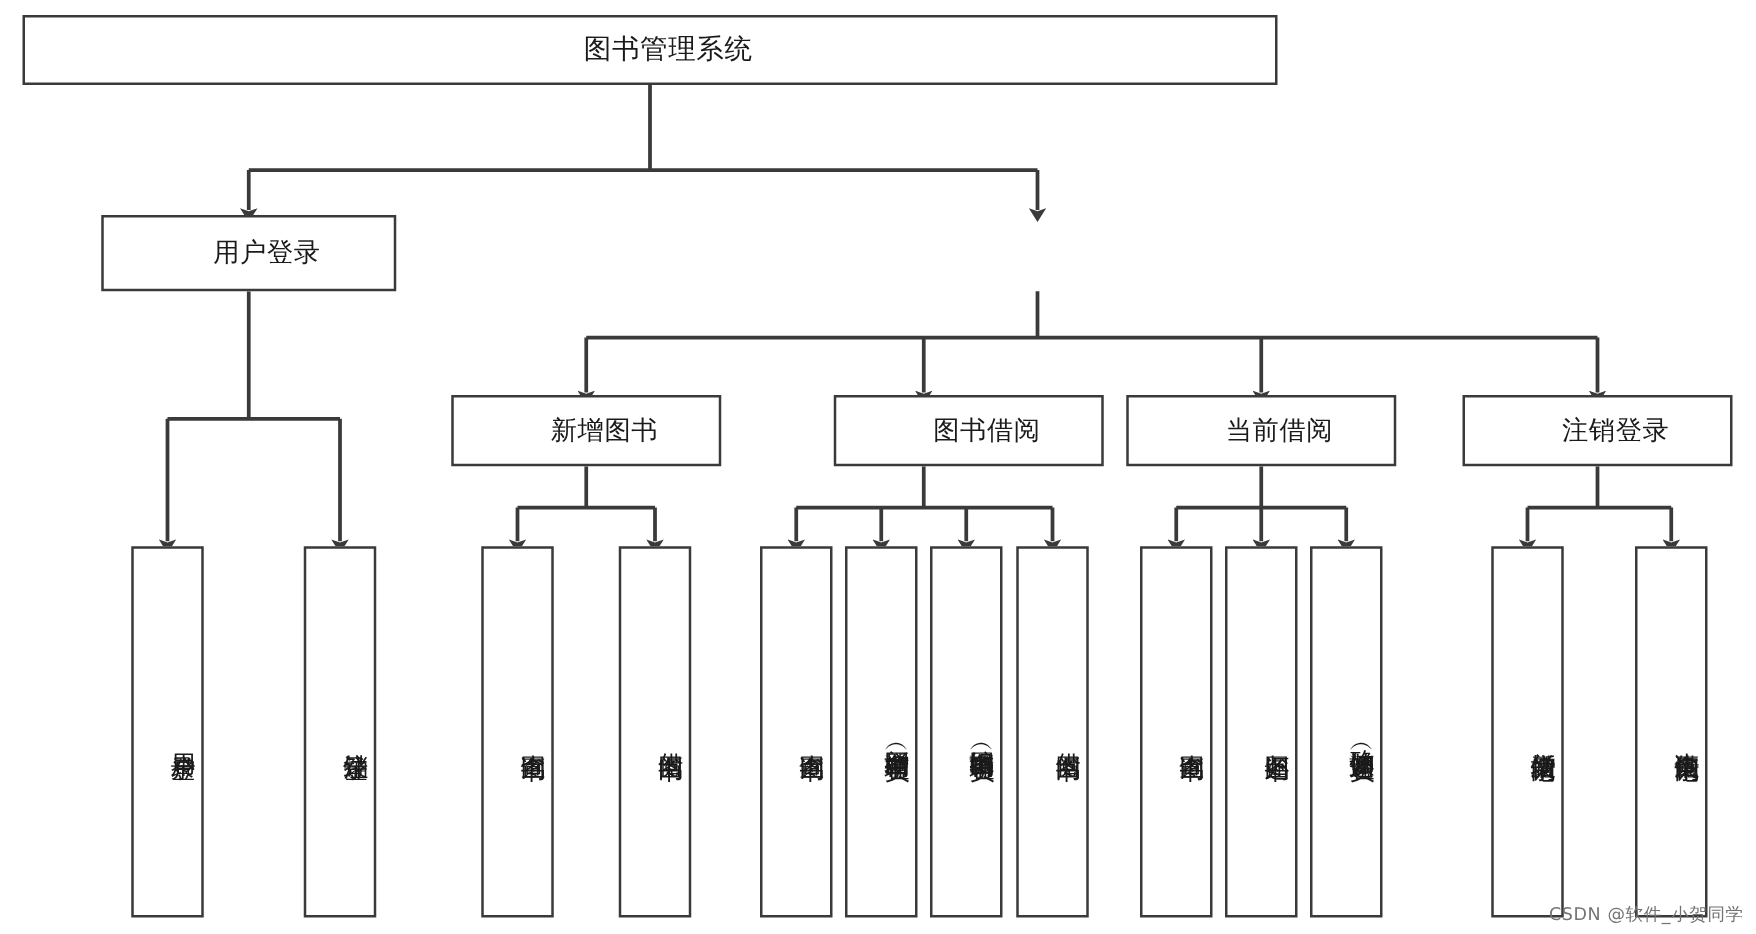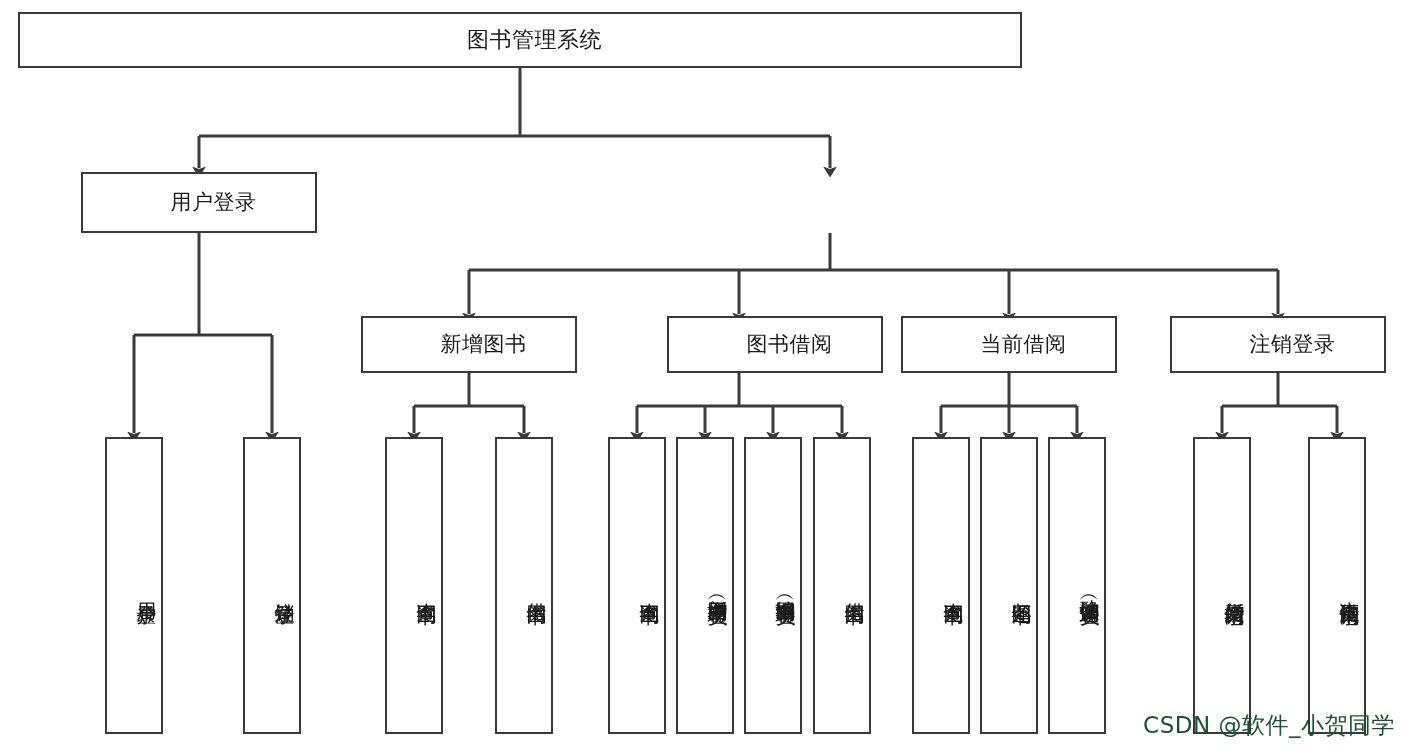--- a/index.html
+++ b/index.html
@@ -58,22 +58,22 @@
     text-orientation: upright;
     font-size: 20px;
     line-height: 1.45;
     letter-spacing: 1px;
     white-space: nowrap;
   }
   .watermark {
     position: absolute;
     right: 10px;
     bottom: 6px;
-    font-size: 23px;
-    color: #14532d;
+    font-size: 14px;
+    color: #737373;
     white-space: nowrap;
     letter-spacing: 0.5px;
     pointer-events: none;
   }
 </style>
 </head>
 <body>
 
 <div id="diagram-root">
 

